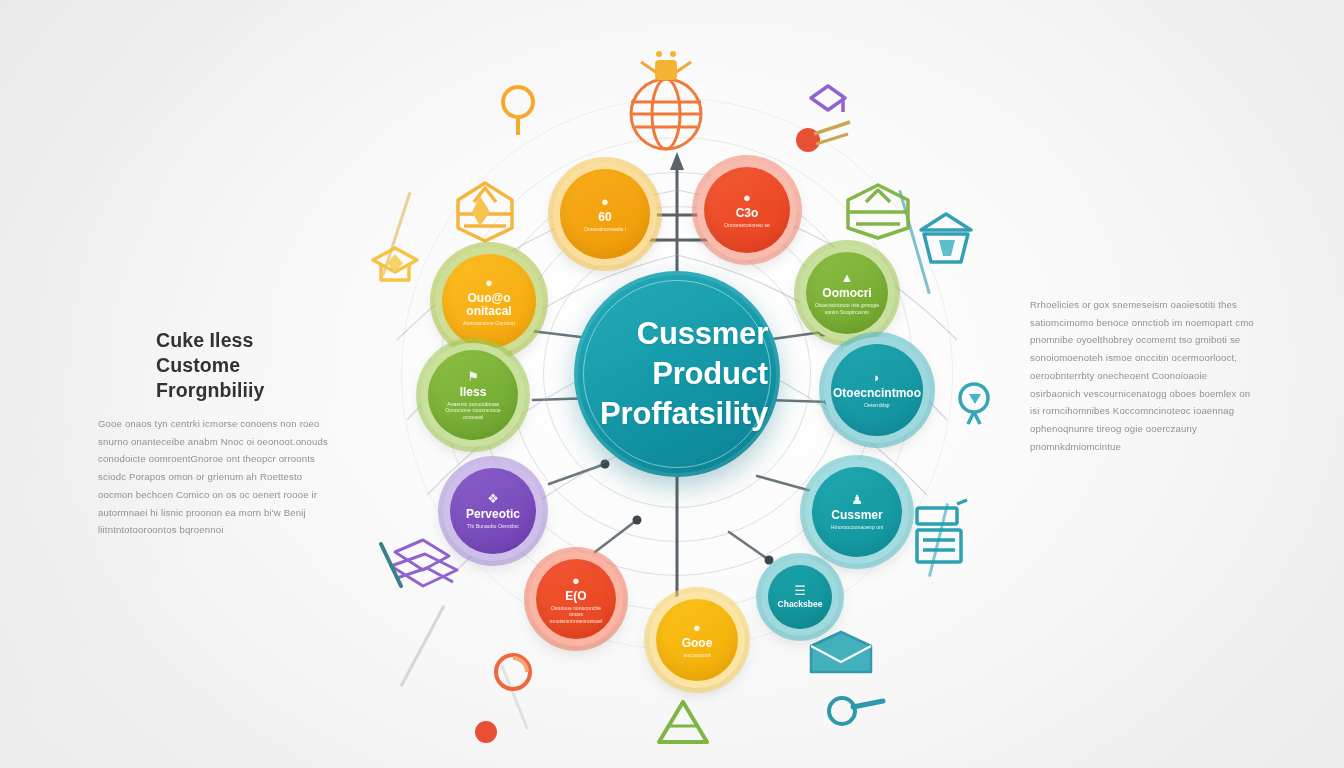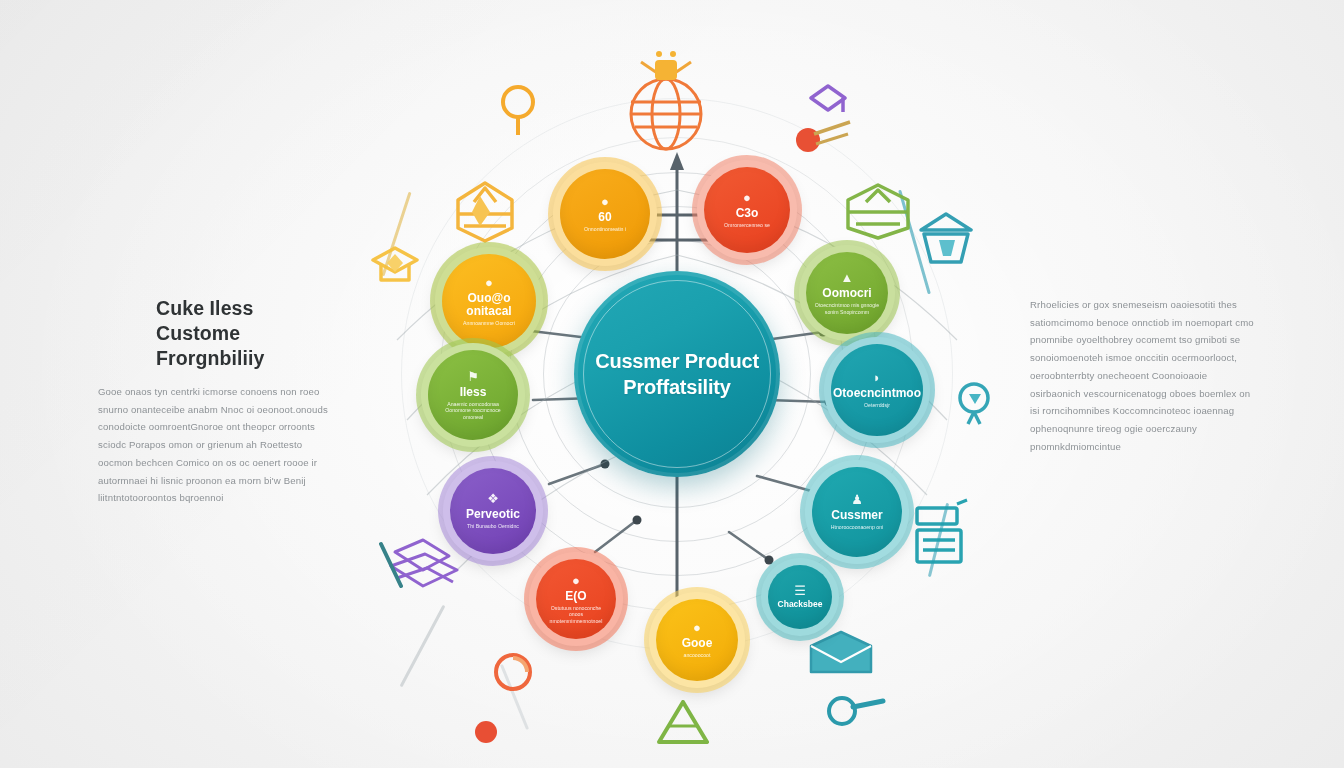--- a/index.html
+++ b/index.html
@@ -40,21 +40,21 @@
     filter: blur(0.25px);
   }
   .panel-body {
     font-size: 9.6px;
     line-height: 1.85;
     color: #8d9296;
     text-align: left;
     filter: blur(0.45px);
     letter-spacing: 0.15px;
   }
-  #left-panel .panel-title { text-align: left; padding-left: 58px; }
+  #left-panel .panel-title { text-align: left; padding-left: 58px; margin-top: 32px; }
   #right-panel .panel-title { text-align: left; padding-left: 42px; }
 
   
   #stage {
     position: absolute;
     left: 337px; top: 40px;
     width: 680px; height: 700px;
   }
 
   
@@ -83,23 +83,23 @@
     display: flex; align-items: center; justify-content: center;
   }
   #hub::after {
     content: ""; position: absolute;
     inset: 9px; border-radius: 50%;
     border: 1.4px solid rgba(255,255,255,0.45);
   }
   #hub-label {
     position: relative; z-index: 2;
     color: #ffffff;
-    font-size: 20px; font-weight: bold;
+    font-size: 31px; font-weight: bold;
     line-height: 1.30;
-    text-align: center;
+    text-align: right;
     letter-spacing: -0.2px;
     text-shadow: 0 1px 2px rgba(0,0,0,0.10);
     padding: 0 12px;
     filter: blur(0.22px);
   }
 
   
   #connectors { position: absolute; inset: 0; }
 
   

